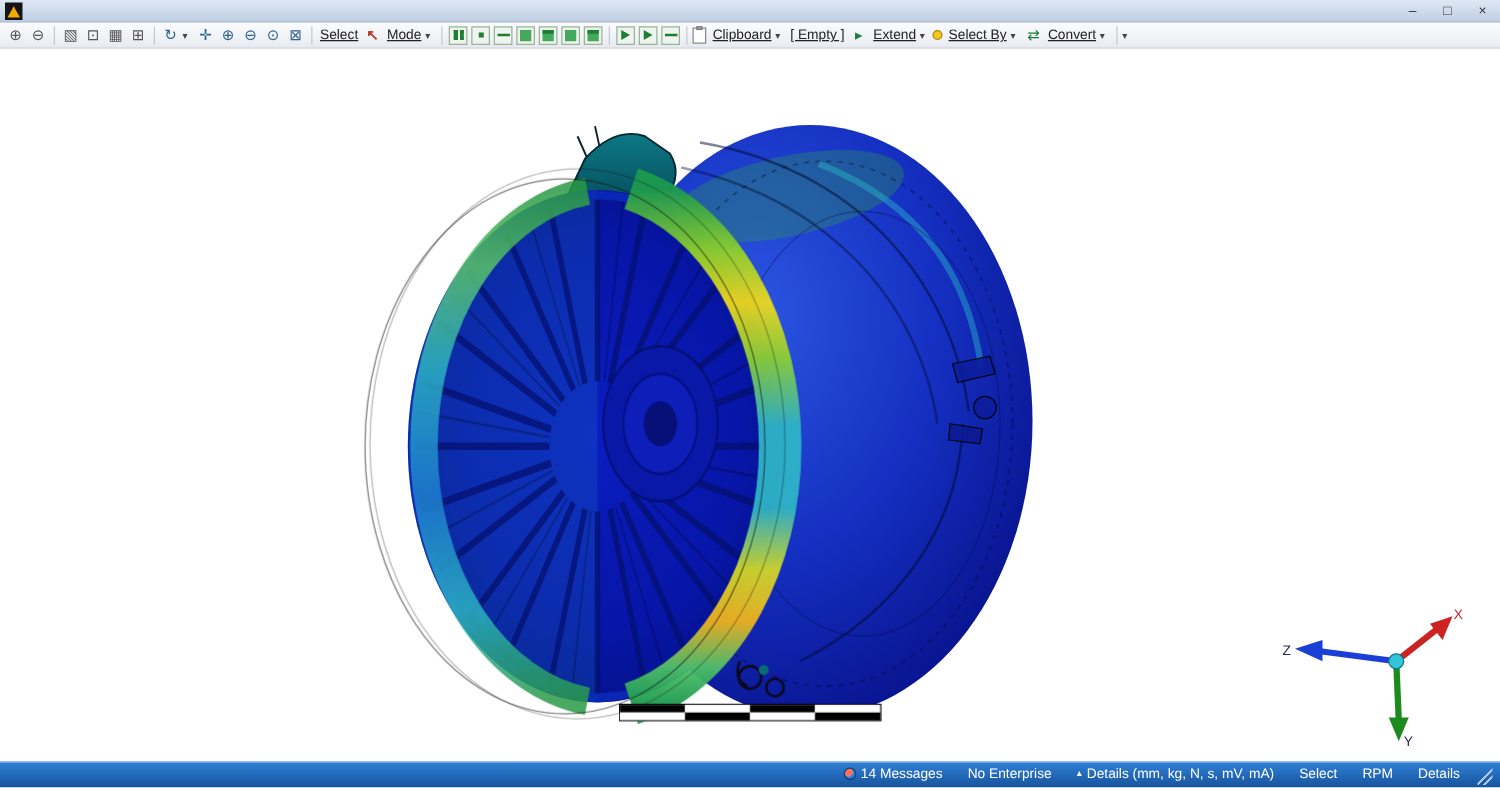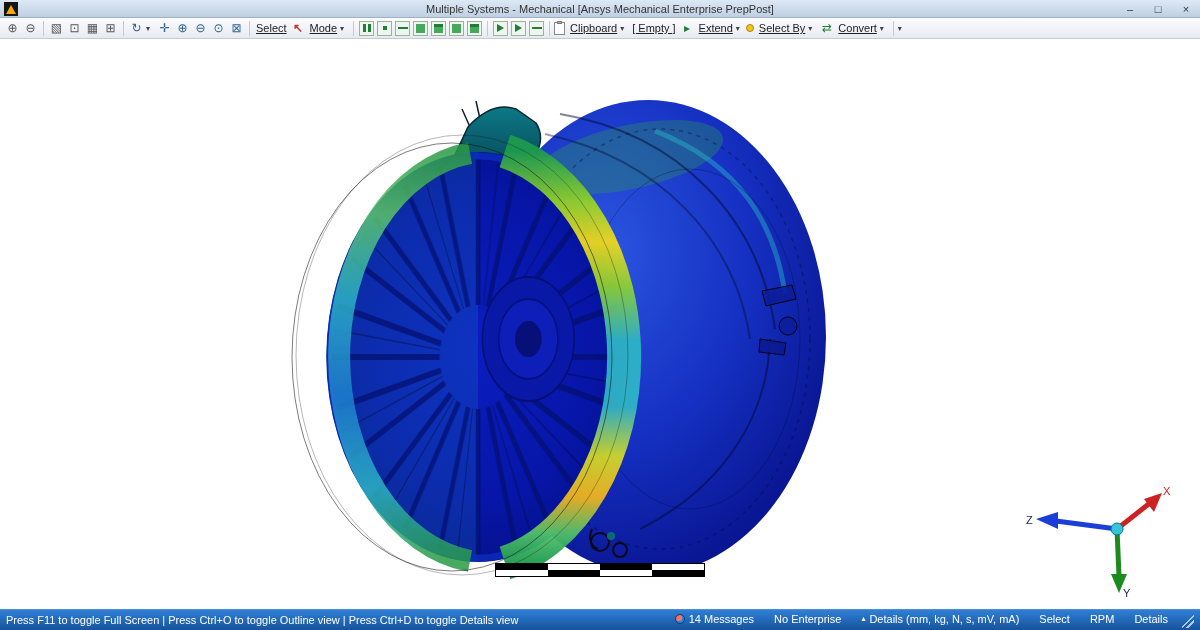--- a/index.html
+++ b/index.html
@@ -82,21 +82,20 @@
   .grip { width:12px; height:15px; margin-left:4px;
     background:linear-gradient(135deg, transparent 50%, #a9c9ec 50% 58%, transparent 58% 70%, #a9c9ec 70% 78%, transparent 78%); }
 </style>
 </head>
 <body>
 
 <div class="titlebar">
   <span class="app-icon">
       <i></i>
     </span>
-  <span class="title-text">Multiple Systems - Mechanical [Ansys Mechanical Enterprise PrepPost]</span>
   <span class="win-controls">
     <span class="win-btn">–</span>
     <span class="win-btn">□</span>
     <span class="win-btn">×</span>
   </span>
 </div>
 
 <div class="toolbar">
   <span class="tbtn dark">⊕</span>
   <span class="tbtn dark">⊖</span>
@@ -327,21 +326,20 @@
     <g>
       <line x1="95" y1="48" x2="97" y2="95" stroke="#1d8a1d" stroke-width="5"></line>
       <polygon points="97,112 89,93 105,93" fill="#1d8a1d"></polygon>
       <text x="101" y="116" font-size="11" fill="#23285e">Y</text>
     </g>
     <circle cx="95" cy="48" r="6" fill="#35c4d7" stroke="#0d7886" stroke-width="1"></circle>
   </svg>
 </div>
 
 <div class="statusbar">
-  <span>Press F11 to toggle Full Screen | Press Ctrl+O to toggle Outline view | Press Ctrl+D to toggle Details view</span>
   <span class="sb-right">
     <span class="sb-item">
       <span class="msg-icon"></span>
       <span>14 Messages</span>
     </span>
     <span class="sb-item">
       <span>No Enterprise</span>
     </span>
     <span class="sb-item">
       <span class="units-tri">▴</span>

